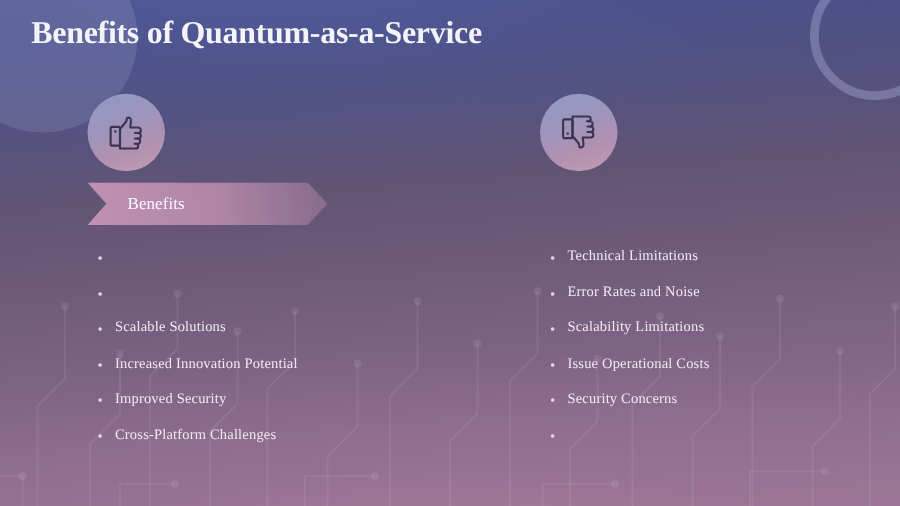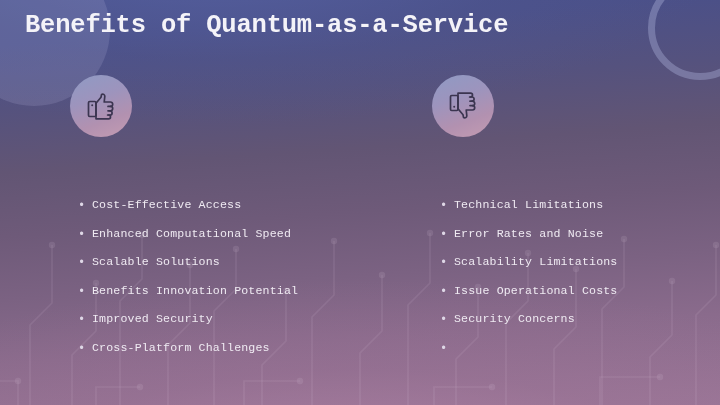--- a/index.html
+++ b/index.html
@@ -5,21 +5,21 @@
   html, body {
     margin: 0;
     padding: 0;
     background: #2f2b45;
   }
   .slide {
     position: relative;
     width: 720px;
     height: 405px;
     overflow: hidden;
-    font-family: Liberation Mono, monospace;
+    font-family: Liberation Serif, serif;
     background: linear-gradient(174deg,
         #4a5289 0%,
         #4d5088 12%,
         #565379 30%,
         #64557p 40%,
         #6a5677 52%,
         #7a5f83 70%,
         #8f6a8e 86%,
         #9b7296 100%);
   }
@@ -246,37 +246,48 @@
       <svg width="34" height="34" viewBox="0 0 34 34" fill="none" stroke="#3b3550" stroke-width="1.7" stroke-linejoin="round" stroke-linecap="round">
         <rect x="4.5" y="12.5" width="7.5" height="15" rx="1.2"></rect>
         <circle cx="8.2" cy="16.2" r="1.0" fill="#3b3550" stroke="none"></circle>
         <path d="M12 14.2 L17 8.2 L17.6 5.4 a2.1 2.1 0 0 1 3.2 1.9 L20.2 13 L26.5 13 a2.2 2.2 0 0 1 0 4.4 L24 17.4"></path>
         <path d="M26.5 17.4 a2.2 2.2 0 0 1 0 4.4 L24 21.8"></path>
         <path d="M26.0 21.8 a2.1 2.1 0 0 1 0 4.2 L23.6 26.0"></path>
         <path d="M24.6 26.0 a1.9 1.9 0 0 1 0 3.8 L12 29.8 L12 14.2"></path>
       </svg>
     </div>
 
+    <div class="ribbon-wrap">
+      <svg viewBox="0 0 192 34" preserveAspectRatio="none">
+        <defs>
+          <linearGradient id="ribGradL" x1="0" y1="0" x2="1" y2="0">
+            <stop offset="0%" stop-color="#c393b6" stop-opacity="0.97"></stop>
+            <stop offset="55%" stop-color="#b98cae" stop-opacity="0.88"></stop>
+            <stop offset="100%" stop-color="#a87fa0" stop-opacity="0.55"></stop>
+          </linearGradient>
+        </defs>
+        <path d="M0 0 L176 0 L192 17 L176 34 L0 34 L15 17 Z" fill="url(#ribGradL)"></path>
+      </svg>
+      <div class="ribbon-label">Benefits</div>
+    </div>
 
     <div class="bullets">
       <div class="bullet">
         <span class="bullet-dot">•</span>
-        <span class="bullet-text">Cost-Effective Access</span>
-      </div>
-      <div class="bullet">
-        <span class="bullet-dot">•</span>
-        <span class="bullet-text">Enhanced Computational Speed</span>
+      </div>
+      <div class="bullet">
+        <span class="bullet-dot">•</span>
       </div>
       <div class="bullet">
         <span class="bullet-dot">•</span>
         <span class="bullet-text">Scalable Solutions</span>
       </div>
       <div class="bullet">
         <span class="bullet-dot">•</span>
-        <span class="bullet-text">Benefits Innovation Potential</span>
+        <span class="bullet-text">Increased Innovation Potential</span>
       </div>
       <div class="bullet">
         <span class="bullet-dot">•</span>
         <span class="bullet-text">Improved Security</span>
       </div>
       <div class="bullet">
         <span class="bullet-dot">•</span>
         <span class="bullet-text">Cross-Platform Challenges</span>
       </div>
     </div>

